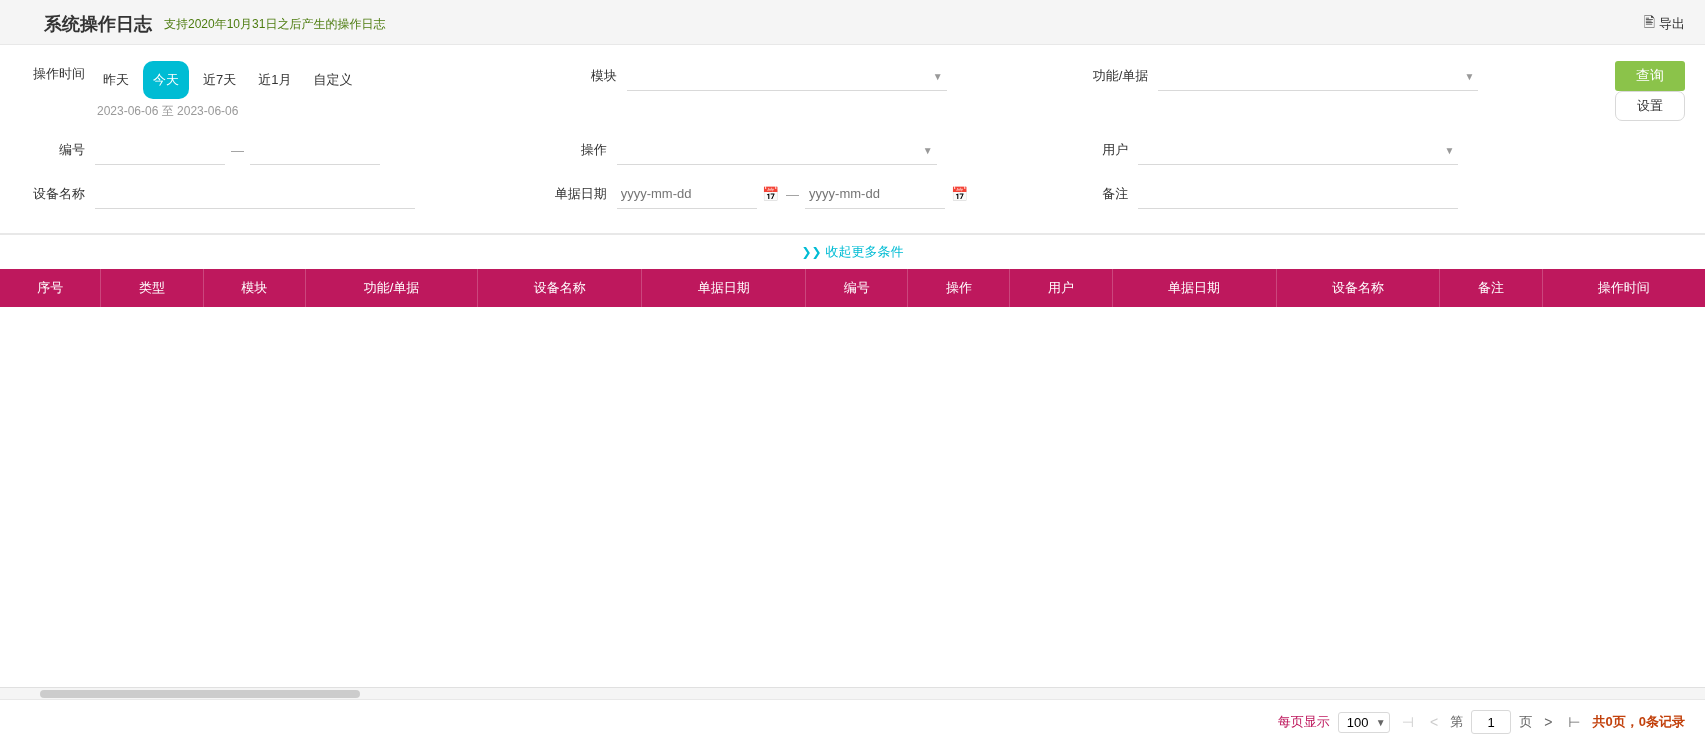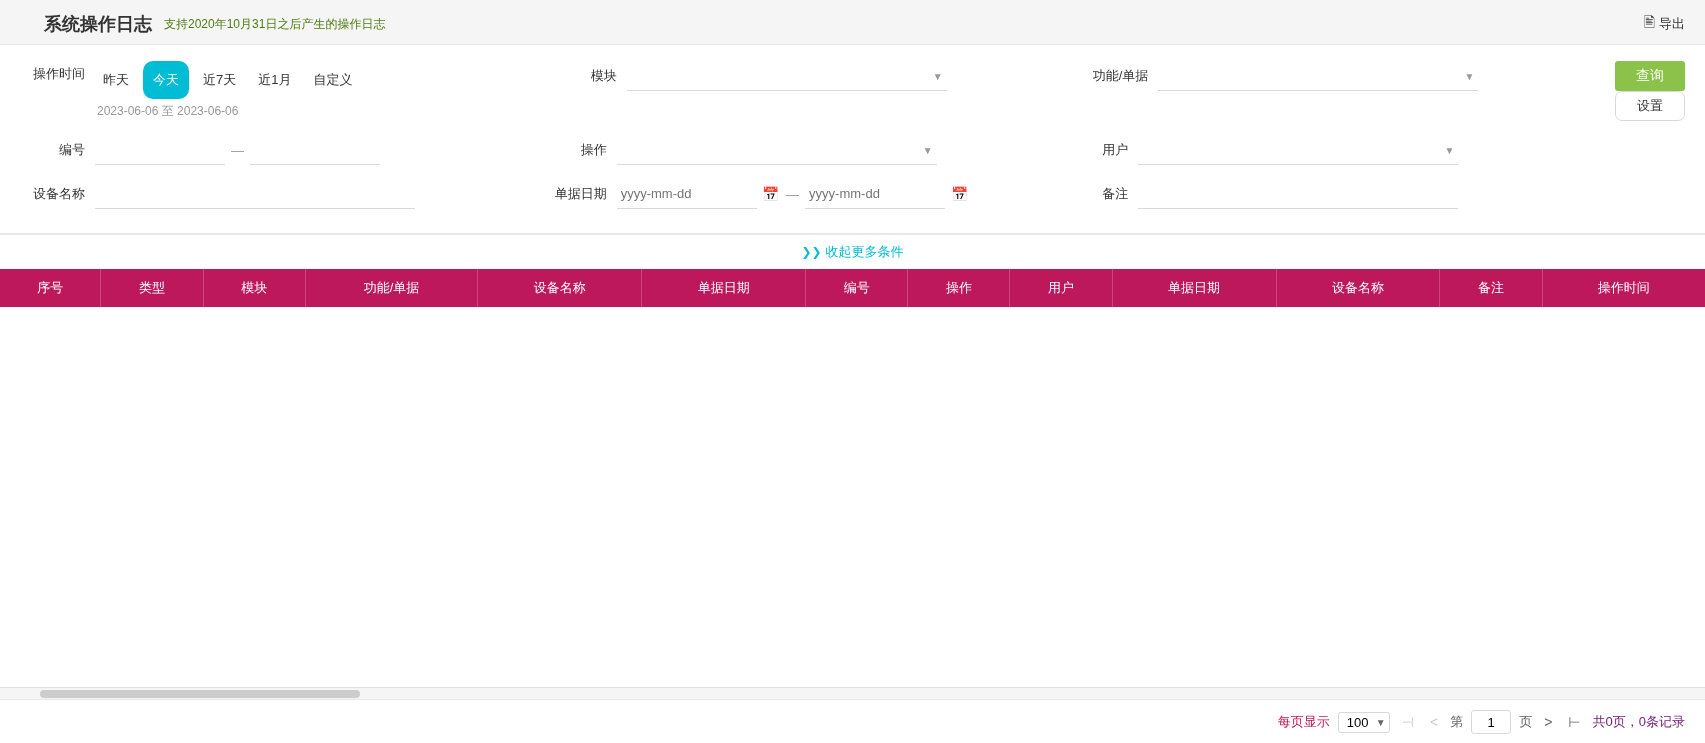--- a/index.html
+++ b/index.html
@@ -70,21 +70,21 @@
     
     .pagination-bar { display: flex; align-items: center; justify-content: flex-end; padding: 10px 20px; background: #fff; border-top: 1px solid #e8e8e8; gap: 8px; font-size: 13px; }
     .per-page-label { color: #be185d; }
     .per-page-select { border: 1px solid #d9d9d9; border-radius: 3px; padding: 2px 20px 2px 8px; font-size: 13px; appearance: none; background: #fff; cursor: pointer; position: relative; }
     .per-page-wrapper { position: relative; display: inline-flex; align-items: center; }
     .per-page-arrow { position: absolute; right: 4px; pointer-events: none; font-size: 10px; color: #666; }
     .page-nav-btn { background: transparent; border: none; cursor: pointer; color: #666; font-size: 14px; padding: 2px 4px; }
     .page-nav-btn:disabled { color: #ccc; cursor: default; }
     .page-label { color: #666; }
     .page-input { width: 40px; height: 24px; border: 1px solid #d9d9d9; border-radius: 3px; text-align: center; font-size: 13px; }
-    .page-total { color: #701a75; }
+    .page-total { color: #c2410c; font-weight: bold; }
 
     .filter-main-row { display: flex; align-items: center; width: 100%; }
     .filter-group { display: flex; align-items: center; flex: 1; }
     .filter-group-label { width: 65px; text-align: right; color: #333; font-size: 13px; margin-right: 10px; flex-shrink: 0; }
   </style>
 </head>
 <body>
 
 <div class="page-wrapper">
 

